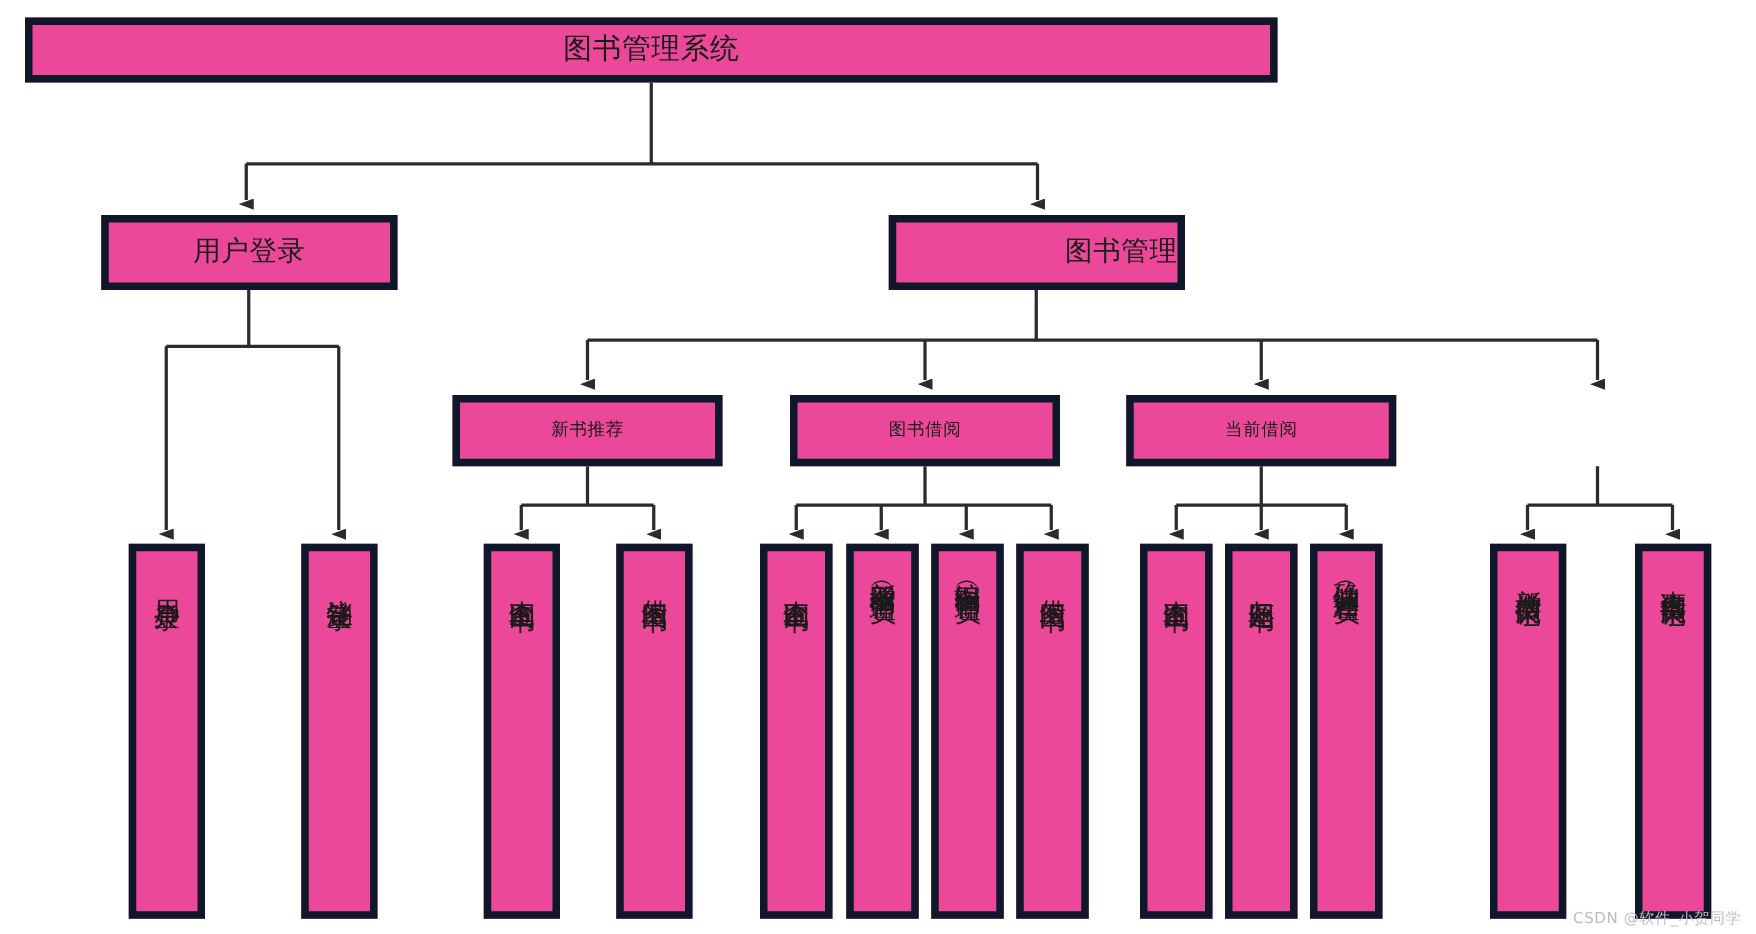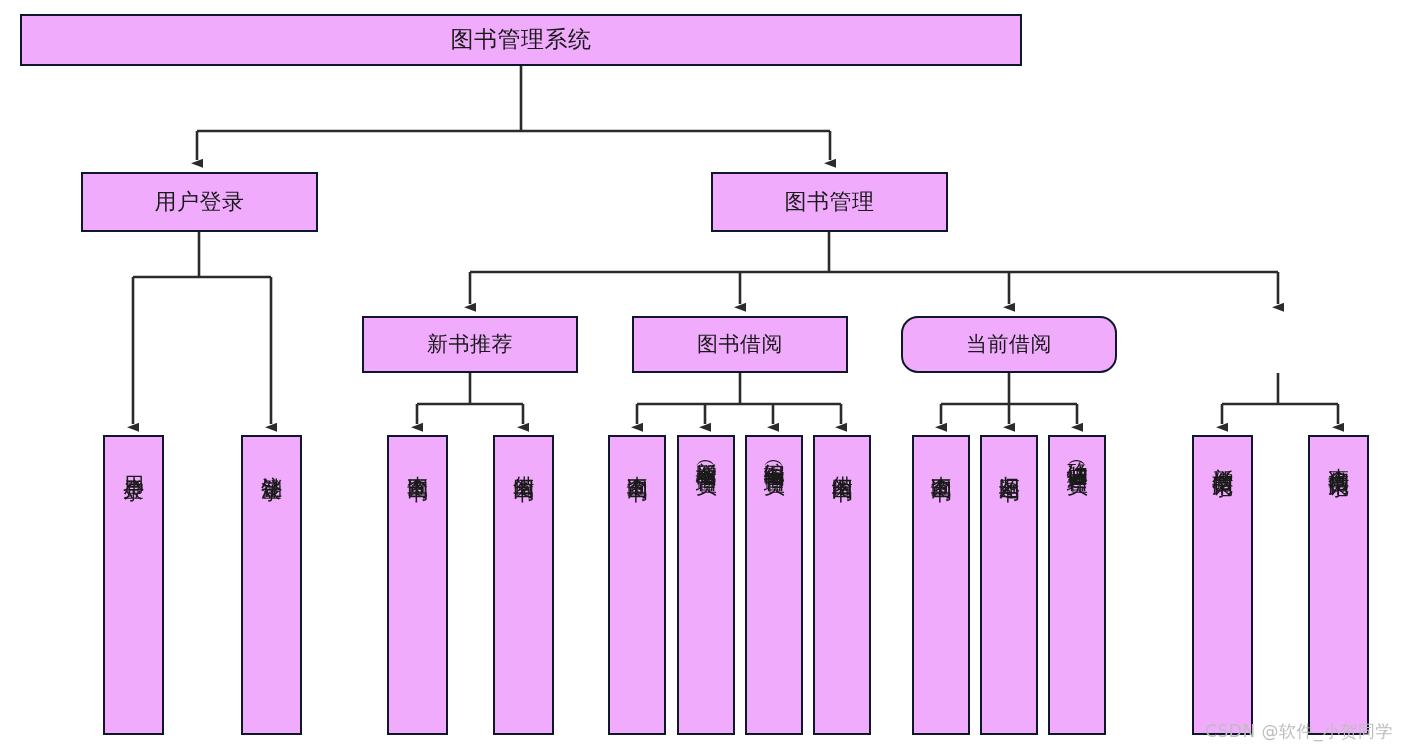--- a/index.html
+++ b/index.html
@@ -21,37 +21,37 @@
   #edge-layer {
     position: absolute;
     left: 0;
     top: 0;
     width: 1405px;
     height: 747px;
   }
   .node {
     position: absolute;
     box-sizing: border-box;
-    border: 2px solid #0f172a;
-    background: #f0abfc;
+    border: 6px solid #0f172a;
+    background: #ec4899;
     display: flex;
     align-items: center;
     justify-content: center;
     color: #1a1a1a;
     z-index: 2;
   }
   .node-label {
     display: block;
     text-align: center;
     line-height: 1.18;
     letter-spacing: 0.5px;
   }
   .level-0 .node-label { font-size: 23px; }
   .level-1 .node-label { font-size: 22px; }
-  .level-2 .node-label { font-size: 21px; }
+  .level-2 .node-label { font-size: 14px; }
 
   .node.vertical {
     align-items: flex-start;
     justify-content: center;
     padding-top: 22px;
   }
   .node.vertical .node-label {
     writing-mode: vertical-rl;
     text-orientation: upright;
     font-size: 21px;
@@ -60,21 +60,21 @@
     white-space: nowrap;
     max-height: 258px;
   }
   .node.vertical.tall .node-label {
     max-height: 290px;
   }
   #watermark {
     position: absolute;
     right: 12px;
     bottom: 4px;
-    font-size: 17px;
+    font-size: 12px;
     color: #bdbdbd;
     letter-spacing: 0.5px;
     z-index: 5;
     white-space: nowrap;
     pointer-events: none;
   }
 </style>
 </head>
 <body>
 
@@ -132,33 +132,33 @@
   </svg>
 
   <div class="node level-0" style="left:20px; top:14px; width:1002px; height:52px;">
     <span class="node-label">图书管理系统</span>
   </div>
 
   <div class="node level-1" style="left:81px; top:172px; width:237px; height:60px;">
     <span class="node-label">用户登录</span>
   </div>
 
-  <div class="node level-1" style="left:711px; top:172px; width:237px; height:60px;">
+  <div class="node level-1" style="left:711px; top:172px; width:237px; height:60px;justify-content:flex-end;">
     <span class="node-label">图书管理</span>
   </div>
 
   <div class="node level-2" style="left:362px; top:316px; width:216px; height:57px;">
     <span class="node-label">新书推荐</span>
   </div>
 
   <div class="node level-2" style="left:632px; top:316px; width:216px; height:57px;justify-content:center;">
     <span class="node-label">图书借阅</span>
   </div>
 
-  <div class="node level-2" style="left:901px; top:316px; width:216px; height:57px;border-radius:17px;">
+  <div class="node level-2" style="left:901px; top:316px; width:216px; height:57px;">
     <span class="node-label">当前借阅</span>
   </div>
 
 
   <div class="node level-3 vertical" style="left:103px; top:435px; width:61px; height:300px;">
     <span class="node-label">用户登录</span>
   </div>
 
   <div class="node level-3 vertical" style="left:241px; top:435px; width:61px; height:300px;">
     <span class="node-label">注销登录</span>

